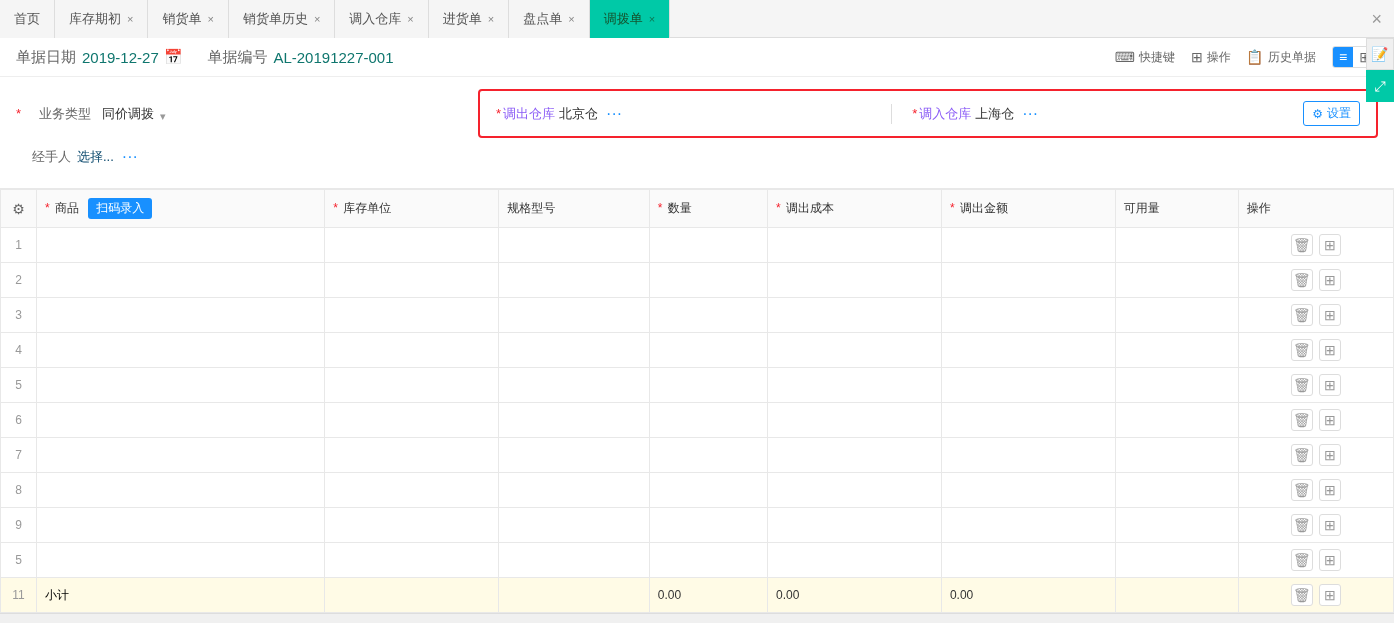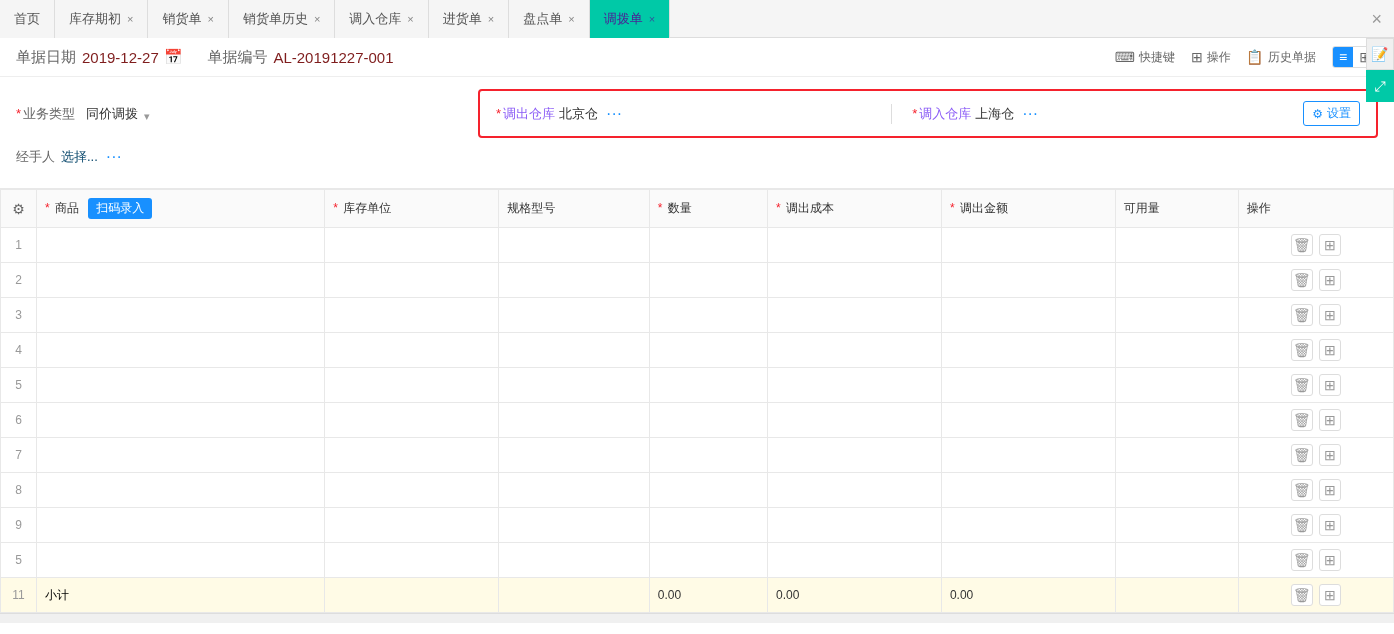--- a/index.html
+++ b/index.html
@@ -13,21 +13,21 @@
       position: relative;
     }
     .tab-item {
       display: flex; align-items: center;
       padding: 0 14px; height: 38px; cursor: pointer;
       border-right: 1px solid #ddd; color: #555;
       font-size: 13px; white-space: nowrap;
       background: #f5f5f5;
     }
     .tab-item.active {
-      background: #00c9a7; color: #4c1d95;
+      background: #00c9a7; color: #14532d;
     }
     .tab-close {
       margin-left: 6px; font-size: 11px; cursor: pointer;
       color: inherit; opacity: 0.7;
     }
     .tab-bar-close {
       margin-left: auto;
       padding: 0 12px;
       font-size: 18px;
       cursor: pointer;
@@ -40,21 +40,21 @@
     .toolbar {
       display: flex; align-items: center;
       padding: 8px 16px; border-bottom: 1px solid #eee;
       background: #fff;
     }
     .toolbar-item {
       display: flex; align-items: center;
       margin-right: 24px; font-size: 15px; color: #333;
     }
     .toolbar-item label { color: #666; margin-right: 6px; }
-    .toolbar-item span.value { color: #7f1d1d; }
+    .toolbar-item span.value { color: #0f766e; }
     .toolbar-item .calendar-icon { color: #1890ff; margin-left: 6px; cursor: pointer; }
     .toolbar-right {
       margin-left: auto;
       display: flex; align-items: center; gap: 16px;
     }
     .toolbar-right-item {
       display: flex; align-items: center; gap: 4px;
       font-size: 12px; color: #666; cursor: pointer;
     }
     .toolbar-right-item .icon { color: #666; font-size: 14px; }
@@ -73,21 +73,21 @@
     }
     .form-row {
       display: flex; align-items: center;
       margin-bottom: 10px;
     }
     .form-field {
       display: flex; align-items: center;
       margin-right: 30px;
     }
     .form-label {
-      color: #666; margin-right: 6px; white-space: nowrap;
+      color: #666; margin-right: 6px; white-space: nowrap; margin-left: 16px;
     }
     .required { color: #f5222d; margin-right: 2px; }
     .form-value {
       color: #333;
     }
     .form-select {
       display: flex; align-items: flex-end; min-width: 120px;
       border: 1px solid transparent; padding: 2px 4px; cursor: pointer;
     }
     .form-select .arrow { color: #999; margin-left: 6px; font-size: 11px; }

